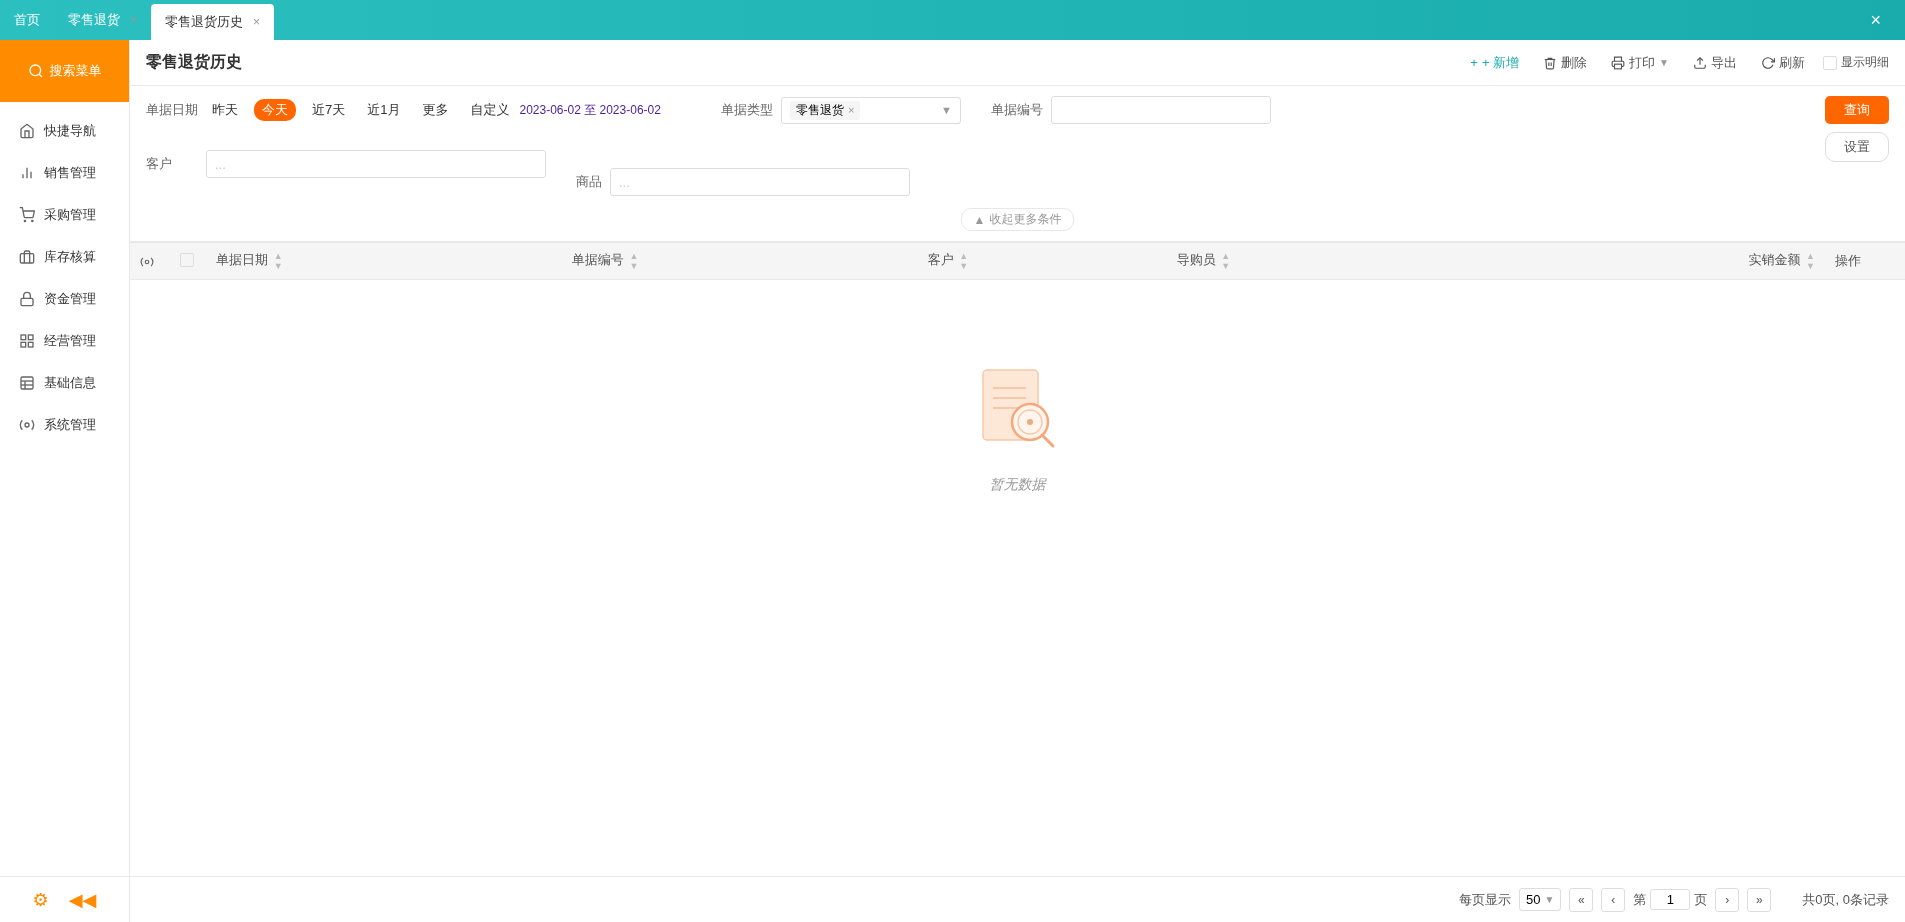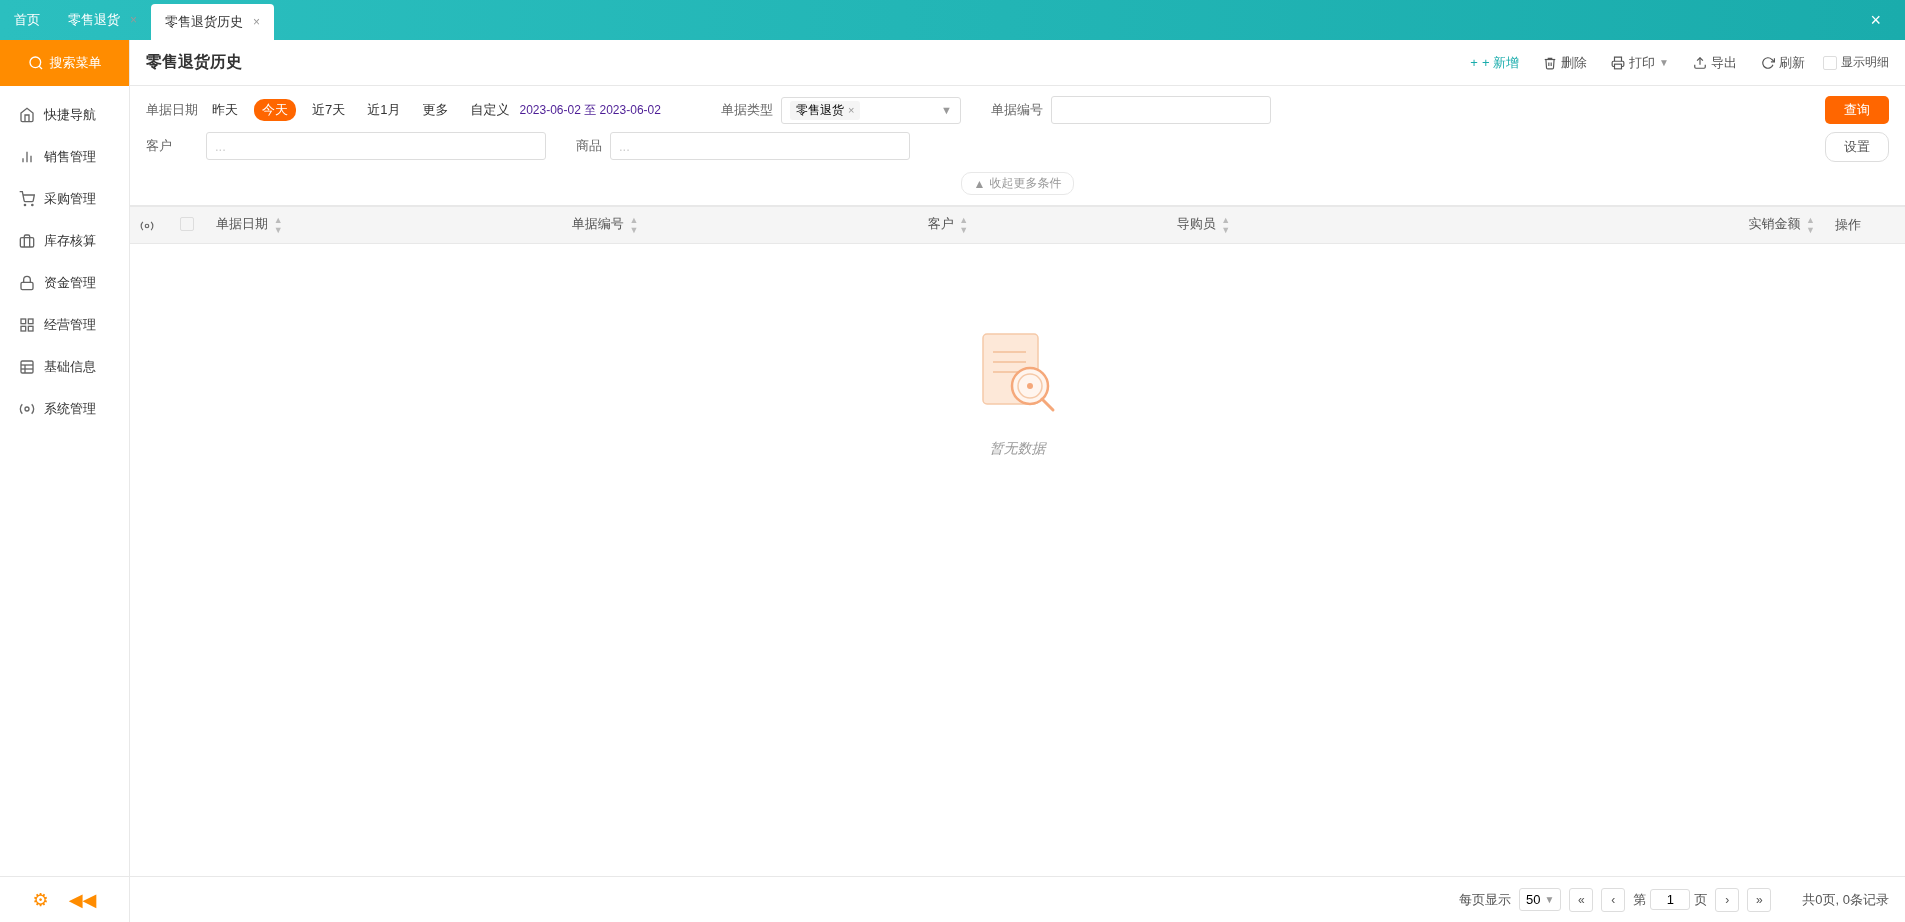--- a/index.html
+++ b/index.html
@@ -61,21 +61,21 @@
     
     .sidebar {
       width: 130px;
       background: #fff;
       display: flex;
       flex-direction: column;
       border-right: 1px solid #e8e8e8;
       flex-shrink: 0;
     }
     .search-menu {
-      height: 46px;
+      height: 62px;
       background: #ff8c00;
       display: flex;
       align-items: center;
       justify-content: center;
       gap: 6px;
       color: #fff;
       font-size: 13px;
       cursor: pointer;
     }
     .sidebar-nav {
@@ -668,21 +668,21 @@
               <span class="filter-type-label">单据编号</span>
               <input class="filter-input" type="text" style="">
             </div>
           </div>
 
           <div class="filter-row">
             <span class="filter-label">客户</span>
             <div class="customer-input">
               <span style="color:#ccc;">...</span>
             </div>
-            <div style="margin-left:30px; display:flex; align-items:center;">
+            <div style="margin-left:30px; display:flex; align-items:center;margin-top:36px;">
               <span class="filter-type-label">商品</span>
               <div class="goods-input">
                 <span style="color:#ccc;">...</span>
               </div>
             </div>
           </div>
         </div>
 
         <div class="query-set-wrap">
           <button class="btn-query">查询</button>

